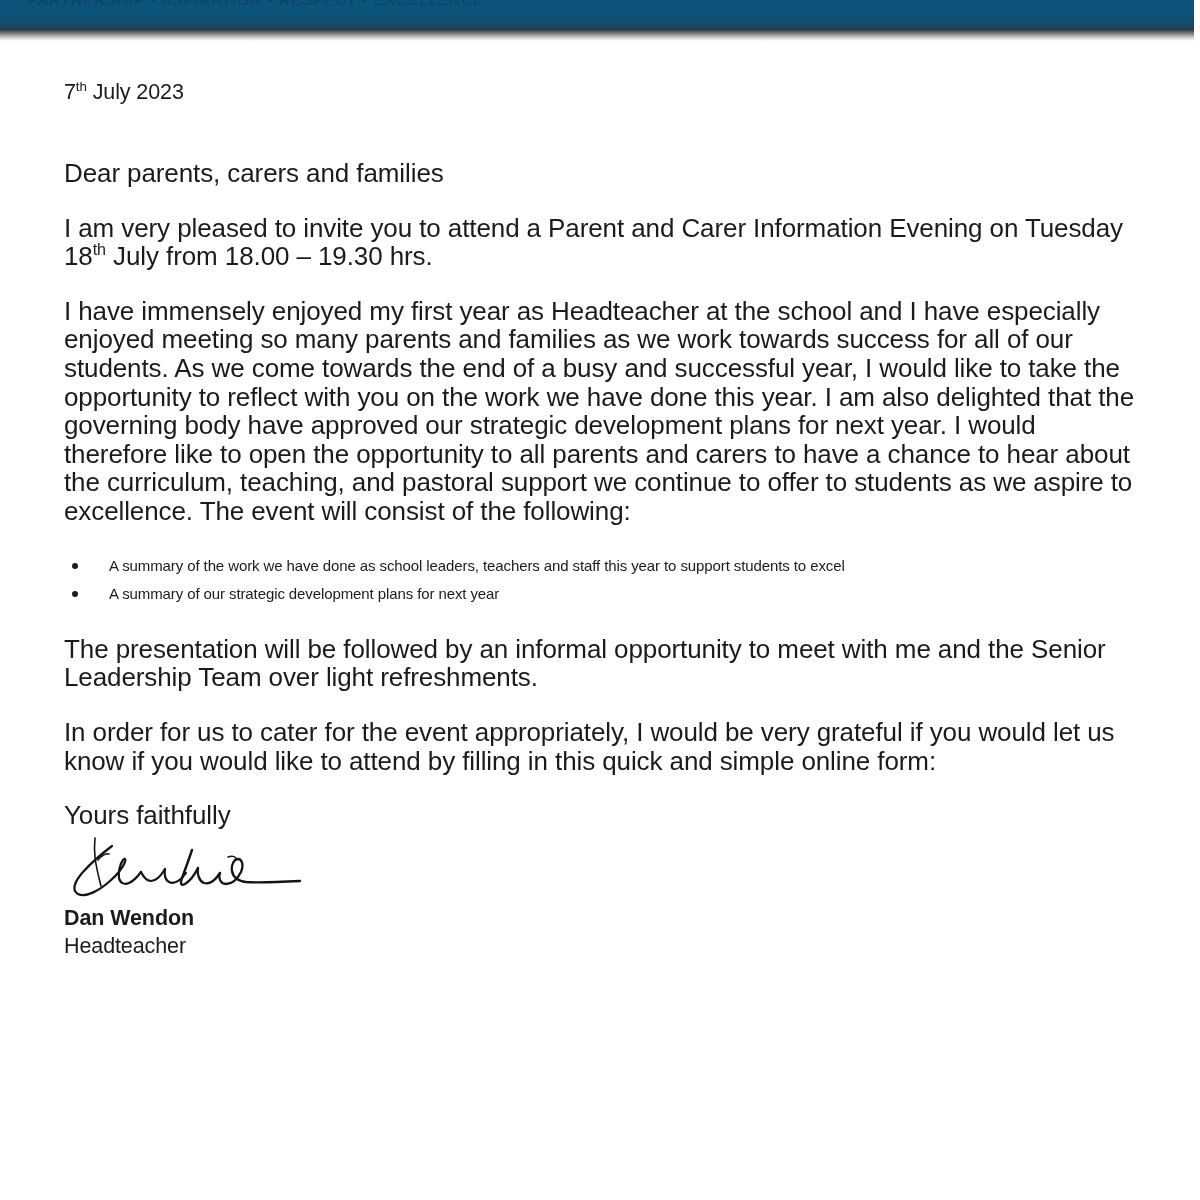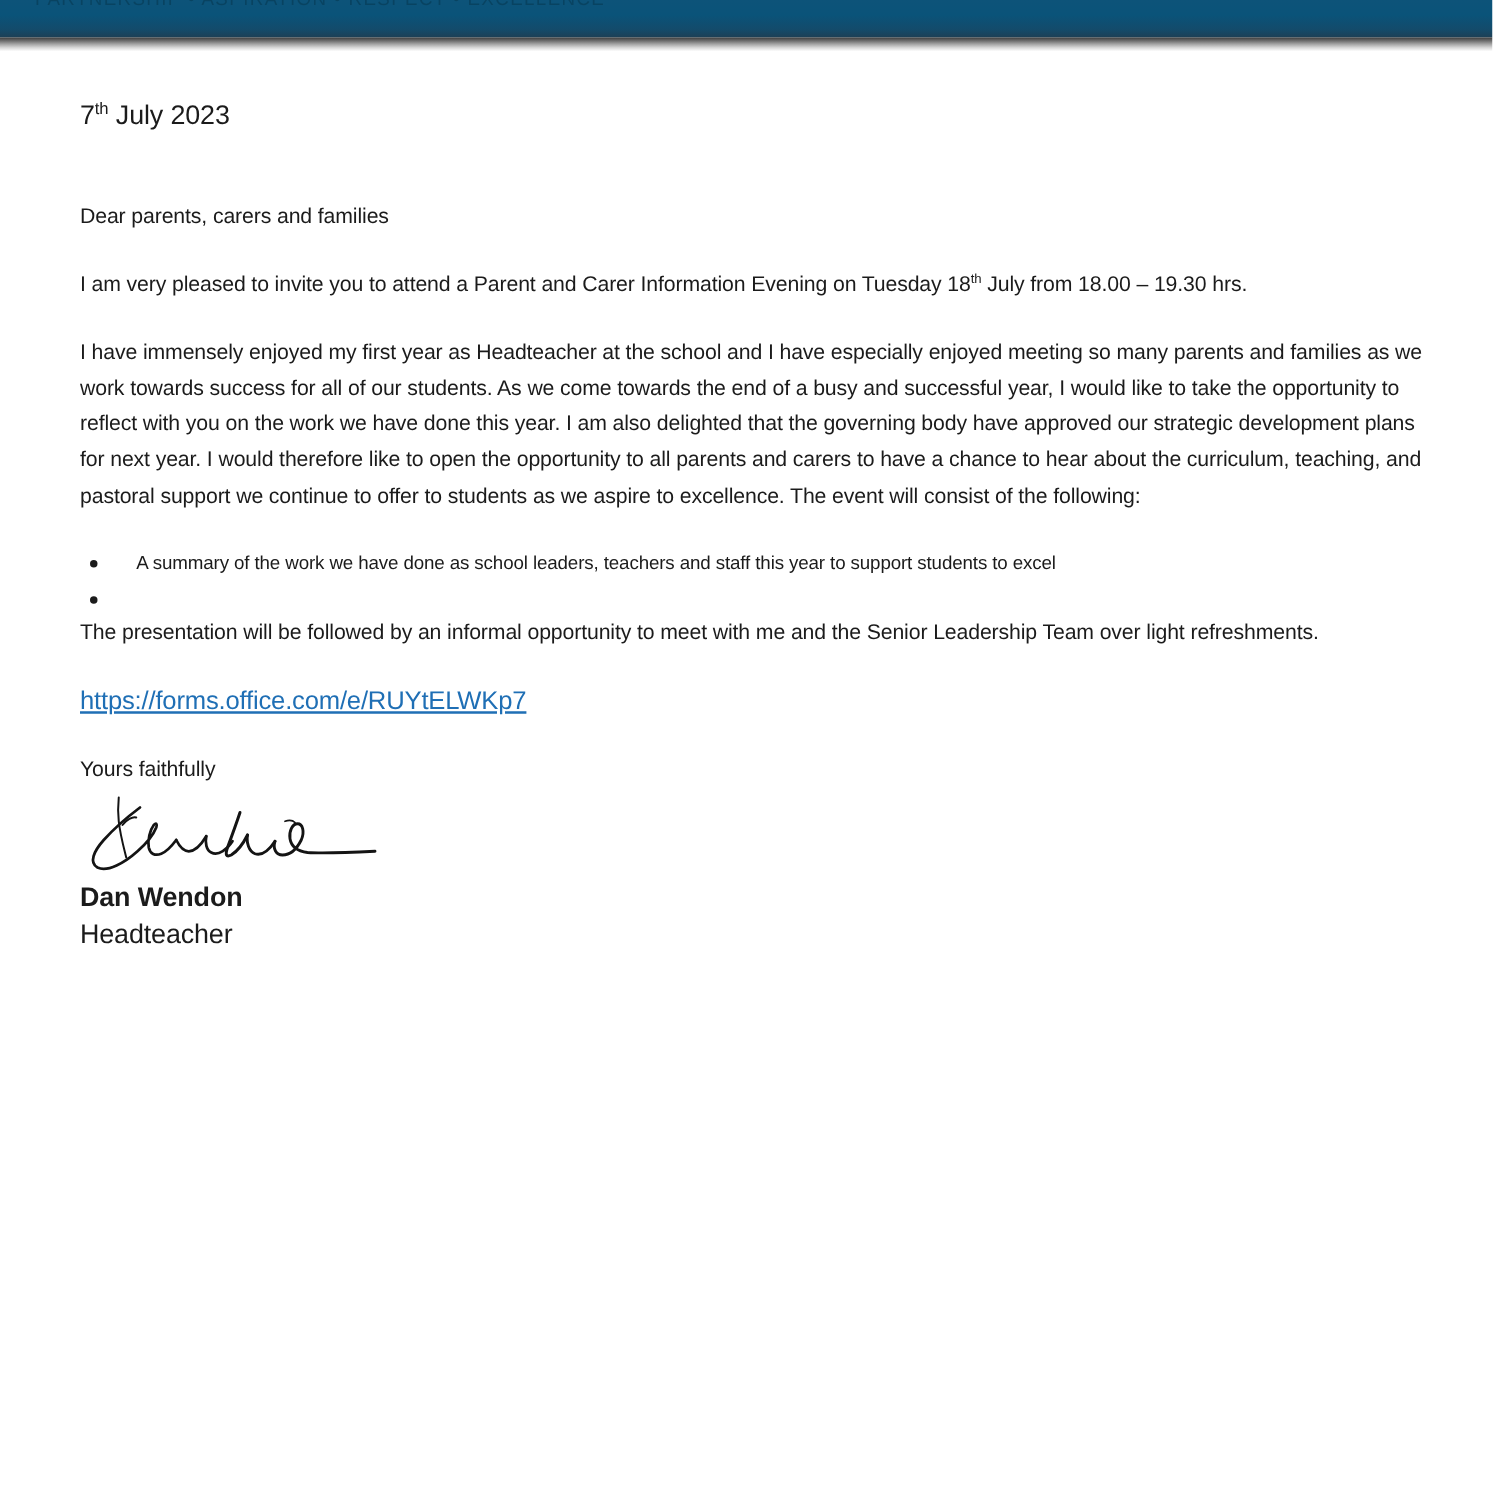--- a/index.html
+++ b/index.html
@@ -85,21 +85,21 @@
     font-size: 0.62em;
     vertical-align: super;
     line-height: 0;
   }
 
   .spacer-lg { height: 53px; }
   .spacer-md { height: 26px; }
 
   p.para {
     margin: 0;
-    font-size: 17px;
+    font-size: 26px;
     line-height: 28.6px;
   }
   p.para sup {
     font-size: 0.62em;
     vertical-align: super;
     line-height: 0;
   }
 
   ul.bullets {
     margin: 0;
@@ -181,30 +181,31 @@
 
     <div class="spacer-md"></div>
 
     <ul class="bullets">
       <li>
         <span class="bullet-dot"></span>
         <span>A summary of the work we have done as school leaders, teachers and staff this year to support students to excel</span>
       </li>
       <li>
         <span class="bullet-dot"></span>
+        <span>A summary of our strategic development plans for next year</span>
       </li>
     </ul>
 
     <div class="spacer-md"></div>
 
     <p class="para">The presentation will be followed by an informal opportunity to meet with me and the Senior Leadership Team over light refreshments.</p>
 
     <div class="spacer-md"></div>
 
-    <a class="form-link" href="#">https://forms.office.com/e/RUYtELWKp7</a>
+    <p class="para">In order for us to cater for the event appropriately, I would be very grateful if you would let us know if you would like to attend by filling in this quick and simple online form:</p>
 
     <div class="spacer-md"></div>
 
     <p class="para">Yours faithfully</p>
 
     <div class="signature-wrap">
       <svg width="290" height="70" viewBox="0 0 290 70" fill="none" xmlns="http://www.w3.org/2000/svg" aria-hidden="true">
         <path d="M27 4 C27 4, 26 14, 27 23 C28 33, 31 44, 33 52" stroke="#141414" stroke-width="1.6" stroke-linecap="round" fill="none"></path>
         <path d="M41 20 C38 19, 33 22, 30 26" stroke="#141414" stroke-width="1.6" stroke-linecap="round" fill="none"></path>
         <path d="M44 12 C36 18, 24 28, 15 38 C7 47, 3 56, 10 60 C18 64, 32 56, 42 47

